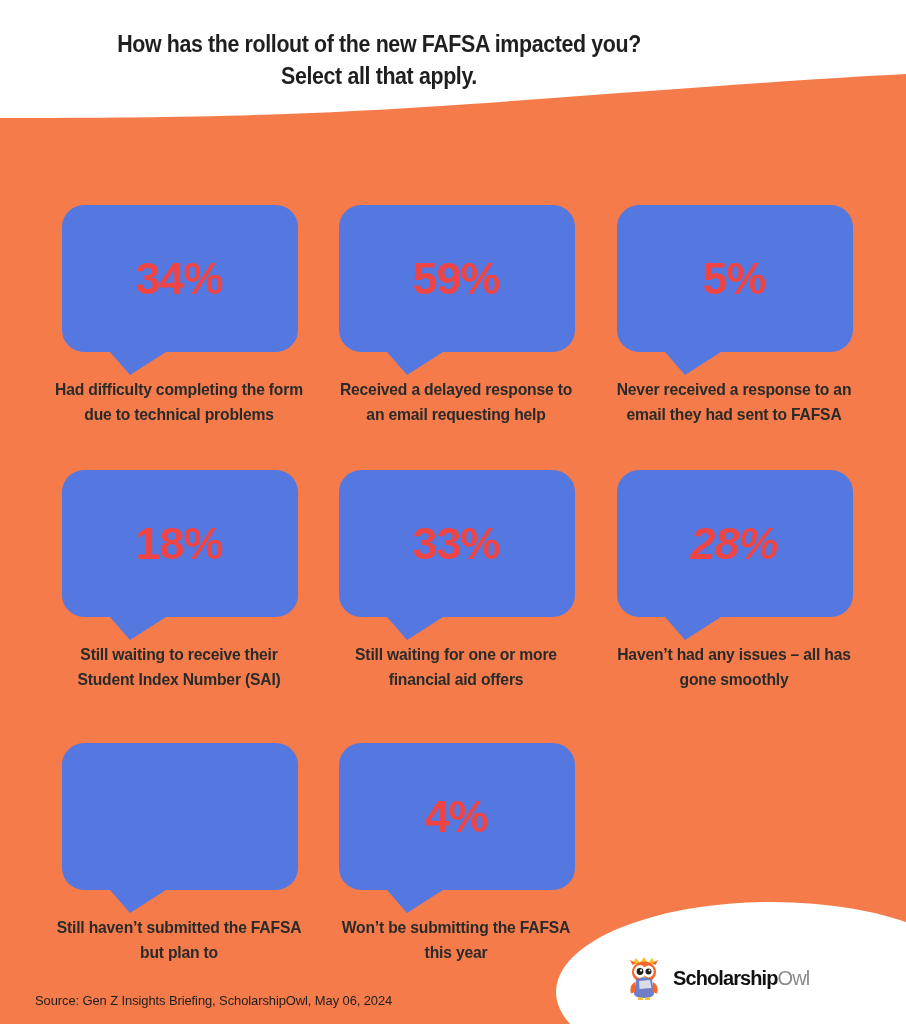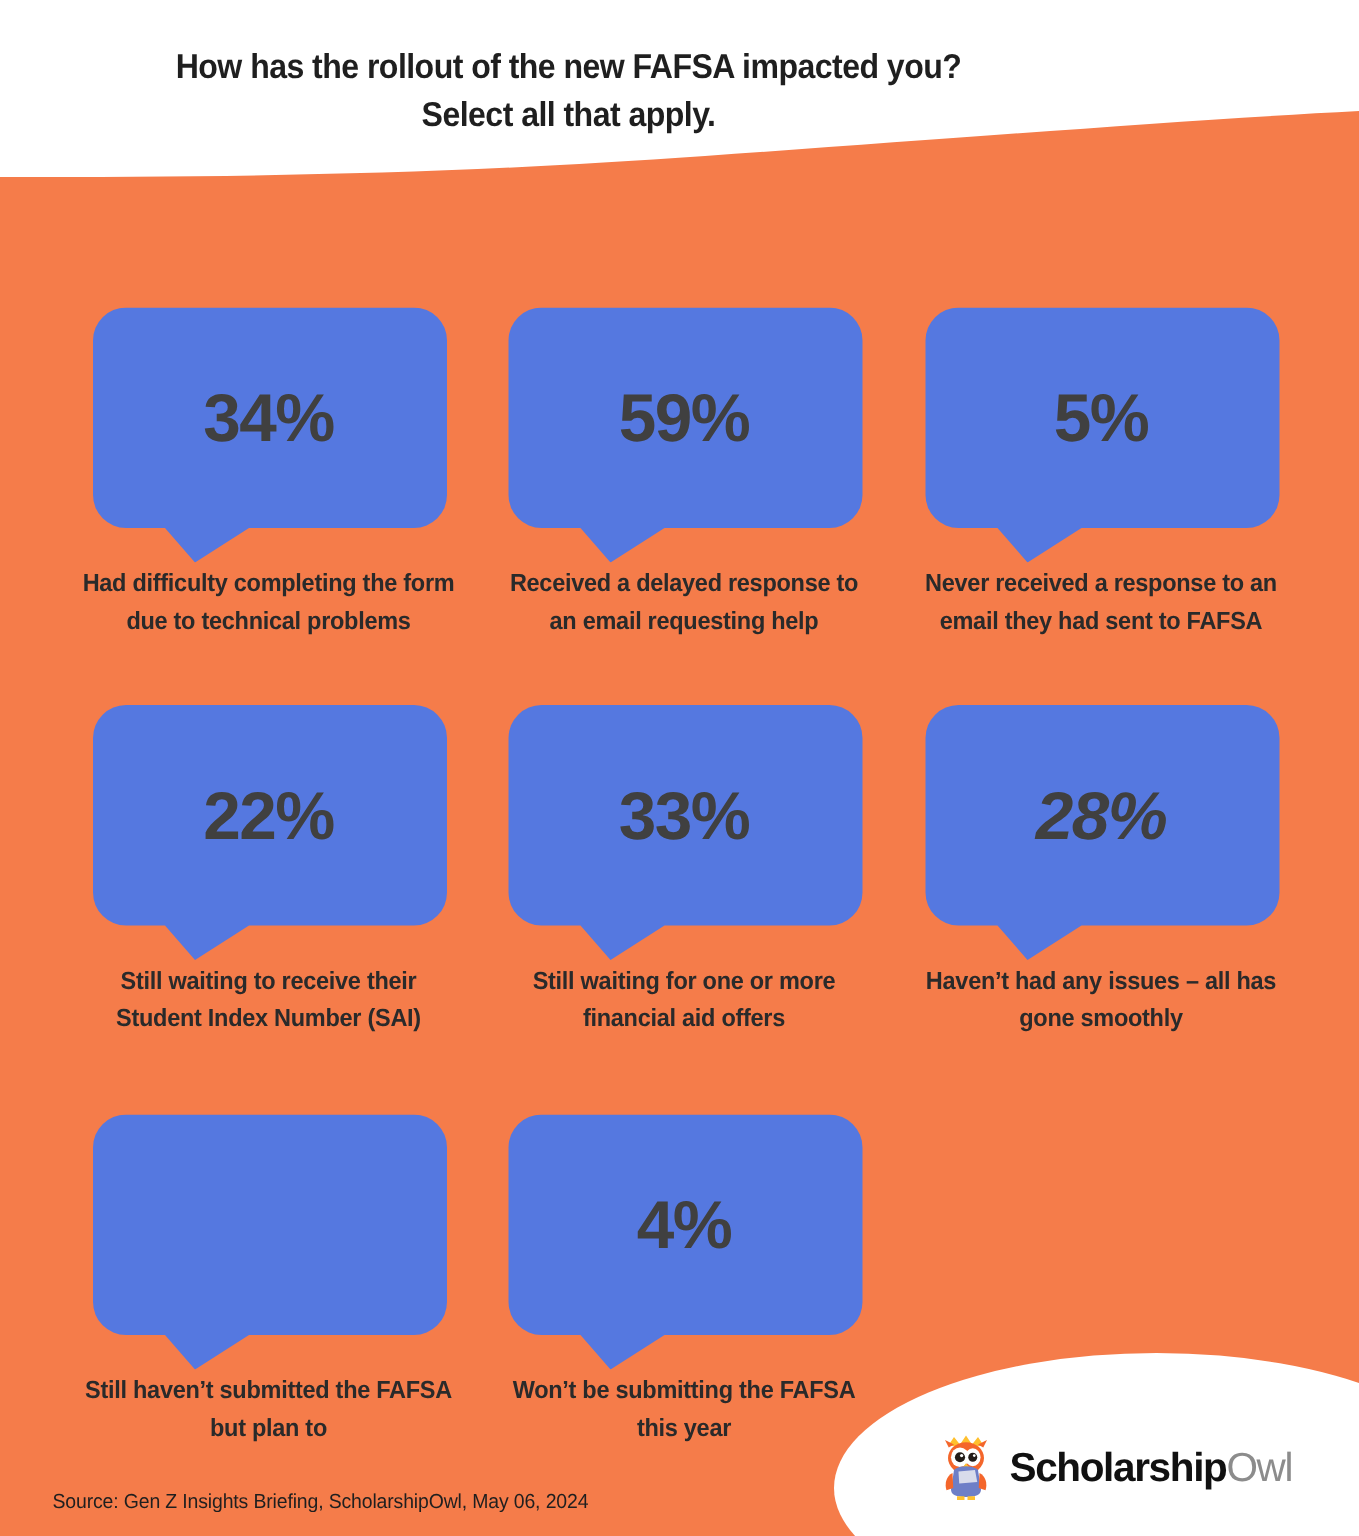--- a/index.html
+++ b/index.html
@@ -66,21 +66,21 @@
   }
 
   .bubble-pct {
     position: absolute;
     left: 0;
     top: 0;
     width: 100%;
     display: flex;
     align-items: center;
     justify-content: center;
-    color: #404040;
+    color: #ef4444;
     font-family: "Liberation Sans", sans-serif;
     font-weight: bold;
     font-size: 45px;
     letter-spacing: -1px;
     pointer-events: none;
     text-align: center;
   }
 
   .caption {
     margin-top: 2px;
@@ -117,21 +117,21 @@
     align-items: center;
     gap: 9px;
   }
   .logo-mark {
     width: 40px;
     height: 46px;
     flex: 0 0 auto;
   }
   .logo-text {
     font-family: "Liberation Sans", sans-serif;
-    font-size: 27px;
+    font-size: 20px;
     line-height: 30px;
     white-space: nowrap;
     letter-spacing: -0.9px;
   }
   .logo-text .word-bold {
     font-weight: bold;
     color: #111111;
   }
   .logo-text .word-light {
     font-weight: normal;
@@ -198,21 +198,21 @@
     </div>
     <div class="caption">Never received a response to an email they had sent to FAFSA</div>
   </div>
 
   <div class="cell" style="left:48px; top:470px; width:262px;">
     <div class="bubble-wrap">
       <svg class="bubble-svg" viewBox="0 0 262 170" xmlns="http://www.w3.org/2000/svg">
         <path d="M36,0 L228,0 A22,22 0 0 1 250,22 L250,125 A22,22 0 0 1 228,147
                  L118,147 L82,170 L62,147 L36,147 A22,22 0 0 1 14,125 L14,22 A22,22 0 0 1 36,0 Z" fill="#5578E0"></path>
       </svg>
-      <div class="bubble-pct" style="height:147px;">22%</div>
+      <div class="bubble-pct" style="height:147px;">18%</div>
     </div>
     <div class="caption">Still waiting to receive their Student Index Number (SAI)</div>
   </div>
 
   <div class="cell" style="left:325px; top:470px; width:262px;">
     <div class="bubble-wrap">
       <svg class="bubble-svg" viewBox="0 0 262 170" xmlns="http://www.w3.org/2000/svg">
         <path d="M36,0 L228,0 A22,22 0 0 1 250,22 L250,125 A22,22 0 0 1 228,147
                  L118,147 L82,170 L62,147 L36,147 A22,22 0 0 1 14,125 L14,22 A22,22 0 0 1 36,0 Z" fill="#5578E0"></path>
       </svg>

